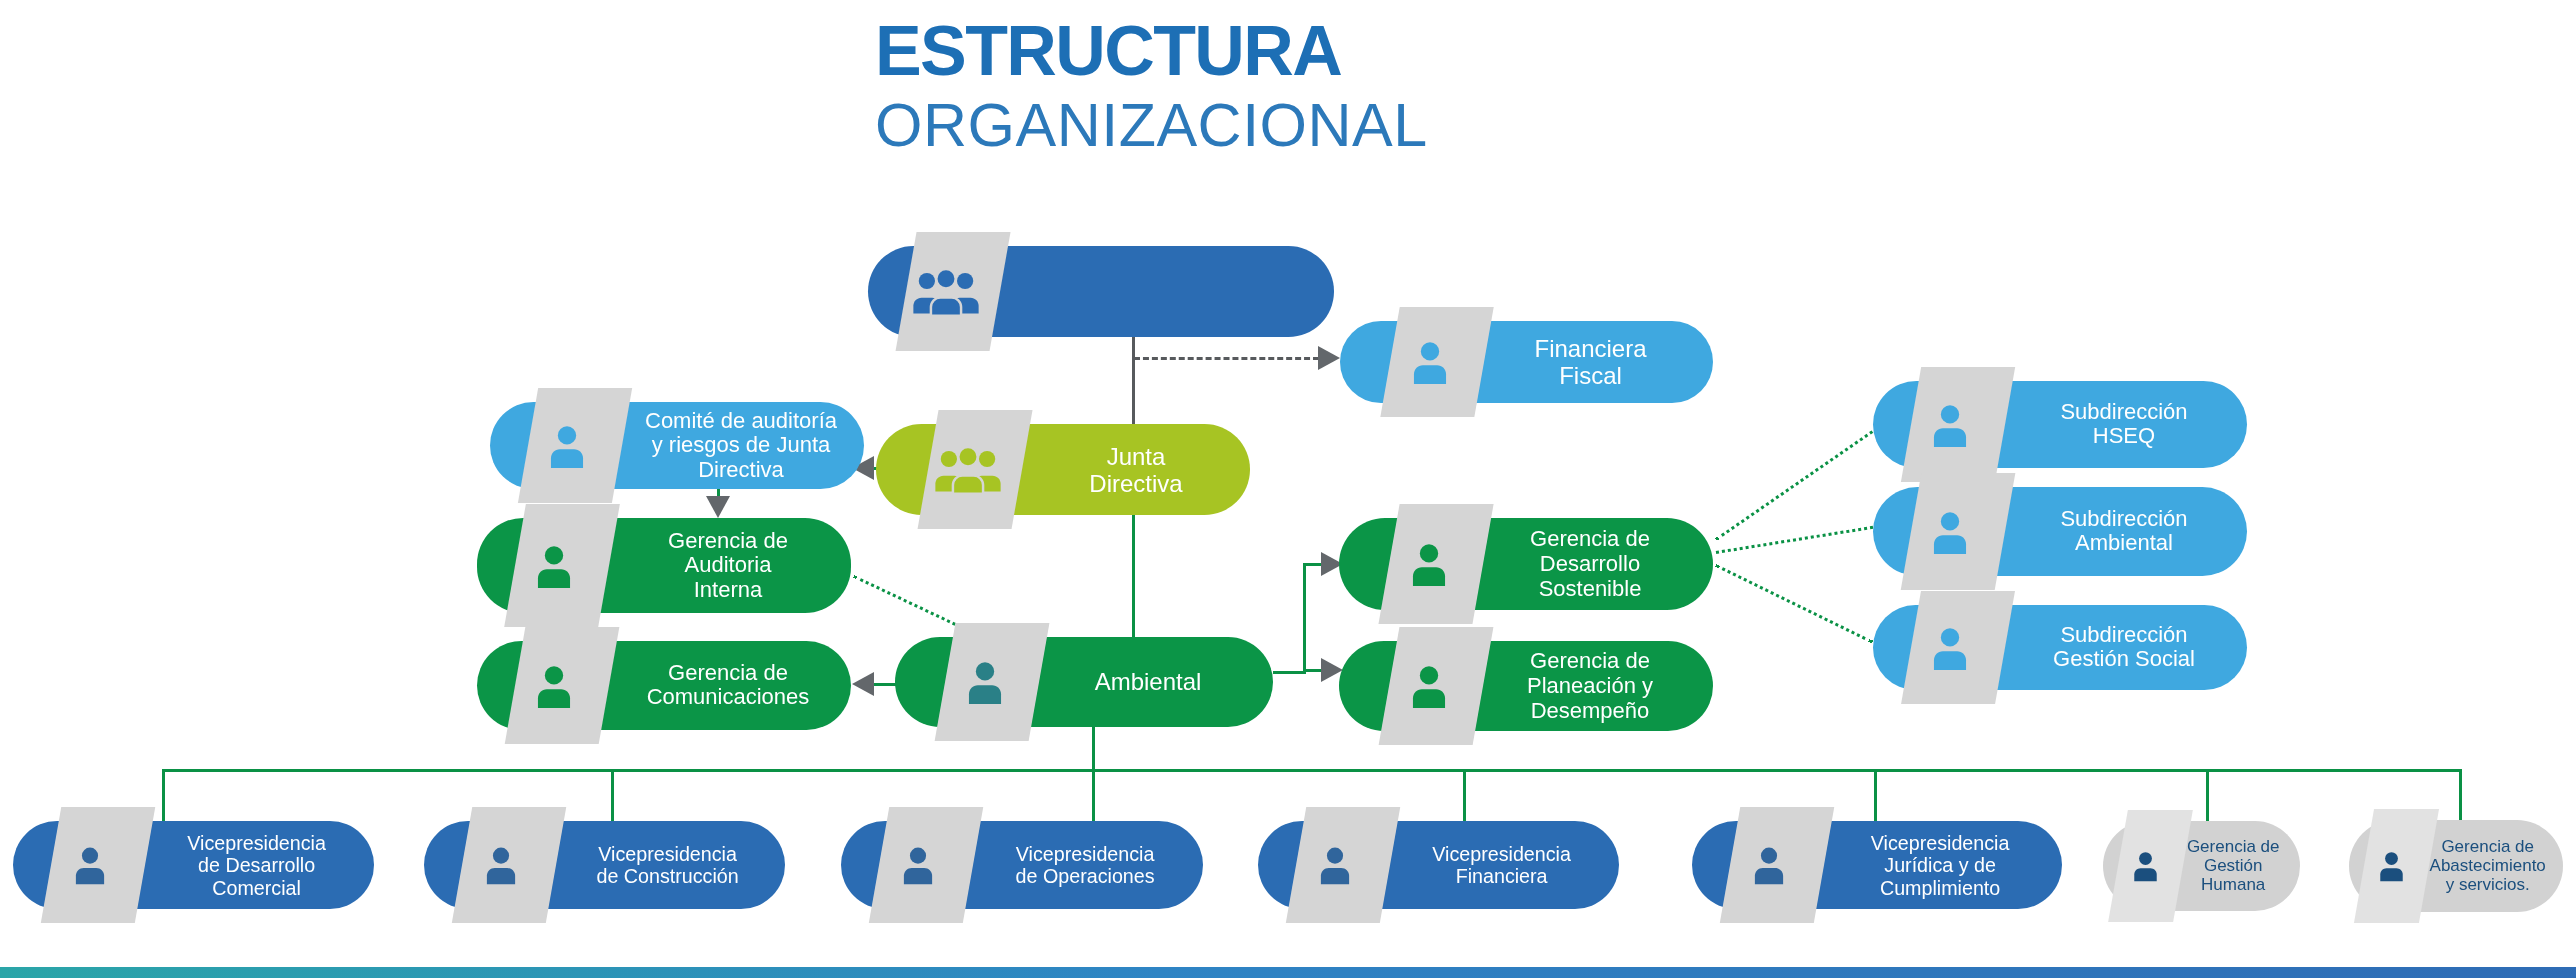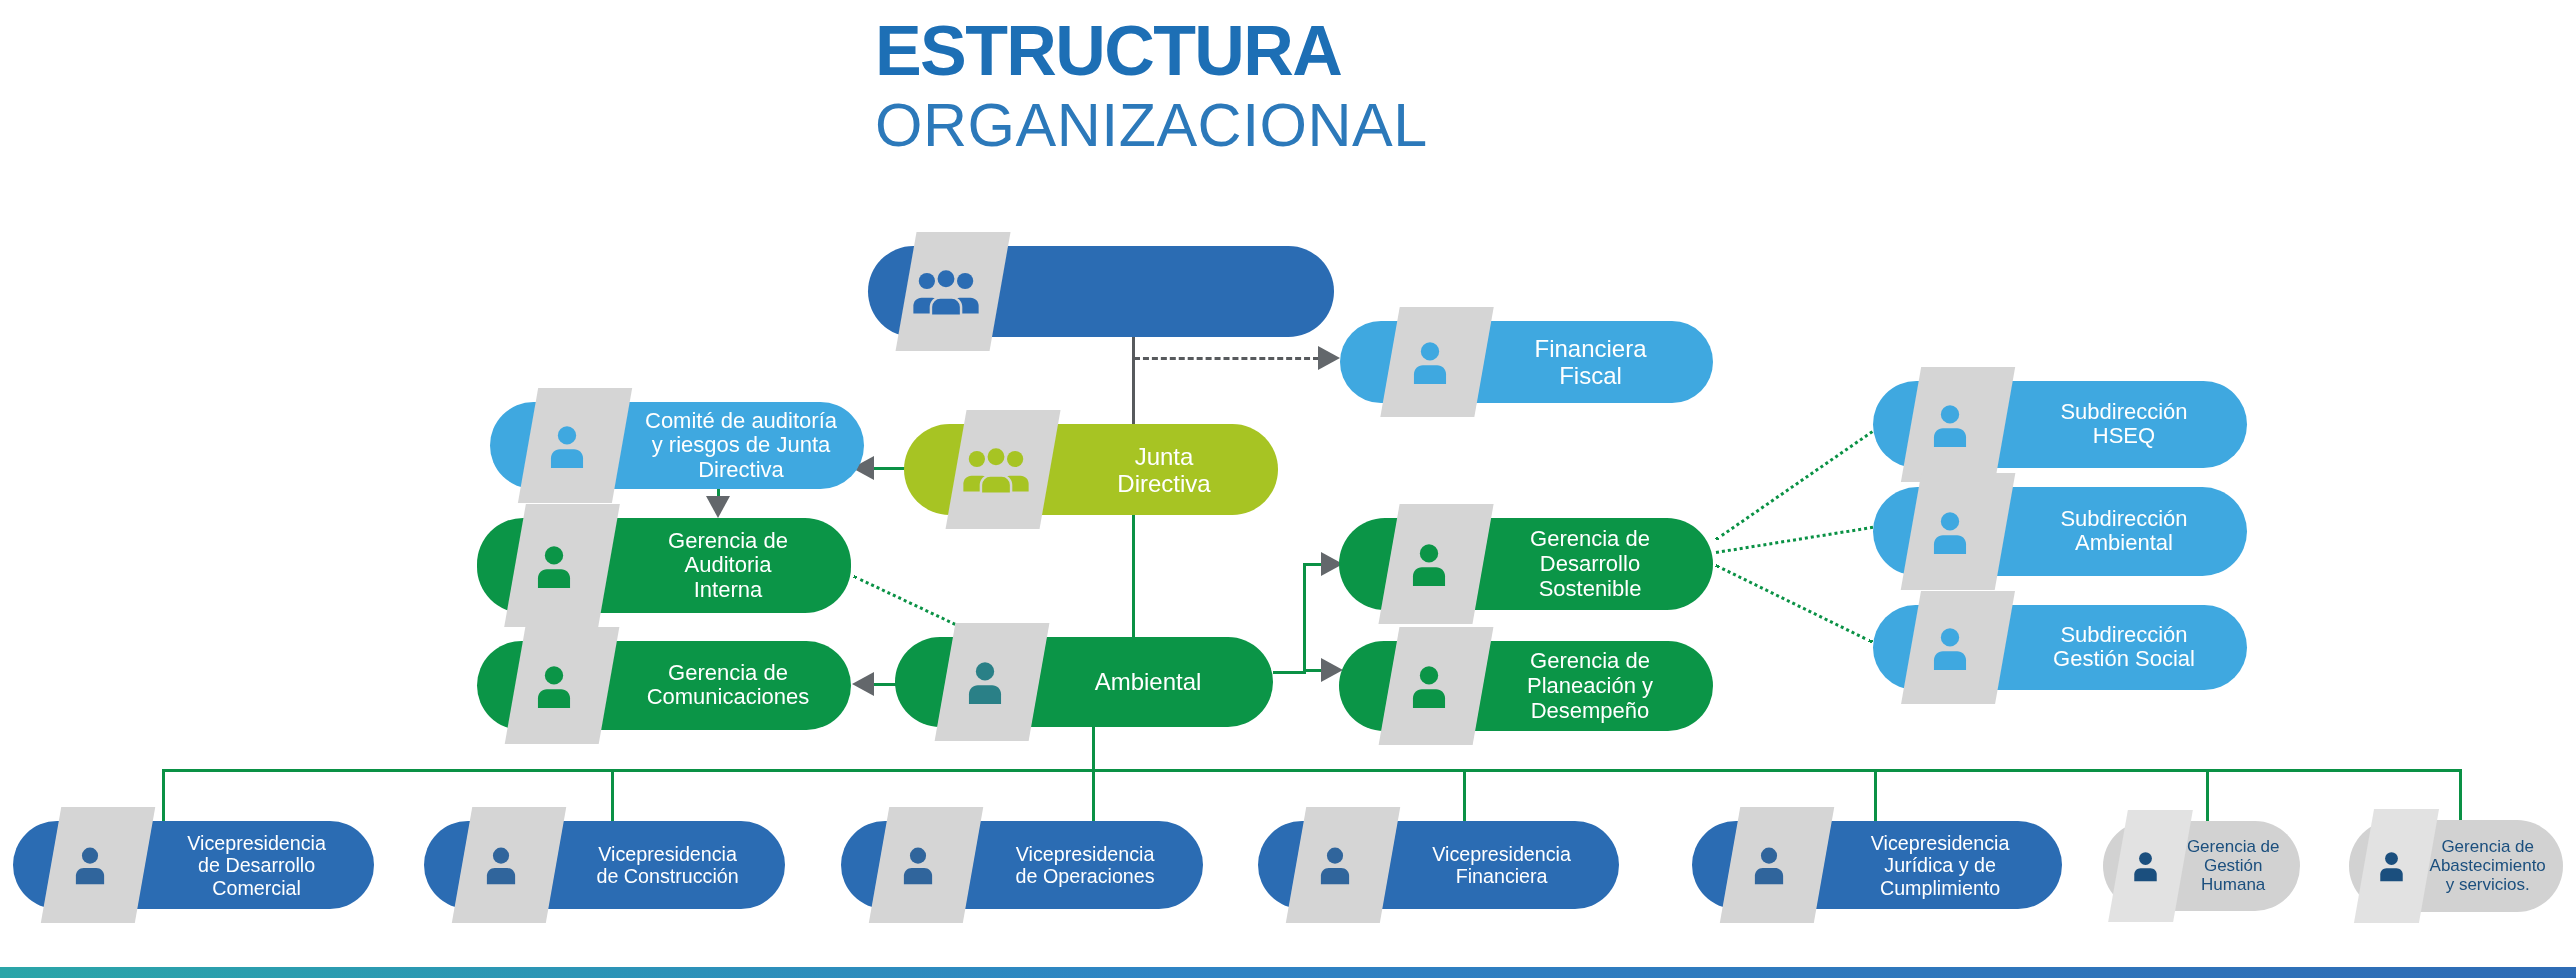--- a/index.html
+++ b/index.html
@@ -132,21 +132,21 @@
     <div class="band" style="left:50px"></div>
     <div class="icon ic-lblue" style="left:65px">
         <svg viewBox="0 0 24 23">
           <use href="#sym-person"></use>
         </svg>
       </div>
     <div class="label">Financiera
 Fiscal</div>
   </div>
 
-  <div class="node t-lime big people" style="left:904px;top:424px;width:374px;height:91px">
+  <div class="node t-lime big people" style="left:876px;top:424px;width:374px;height:91px">
     <div class="band" style="left:52px"></div>
     <div class="icon ic-lime" style="left:56px">
         <svg viewBox="0 0 32 23">
           <use href="#sym-people"></use>
         </svg>
       </div>
     <div class="label" style="left:159px">Junta
 Directiva</div>
   </div>
 

